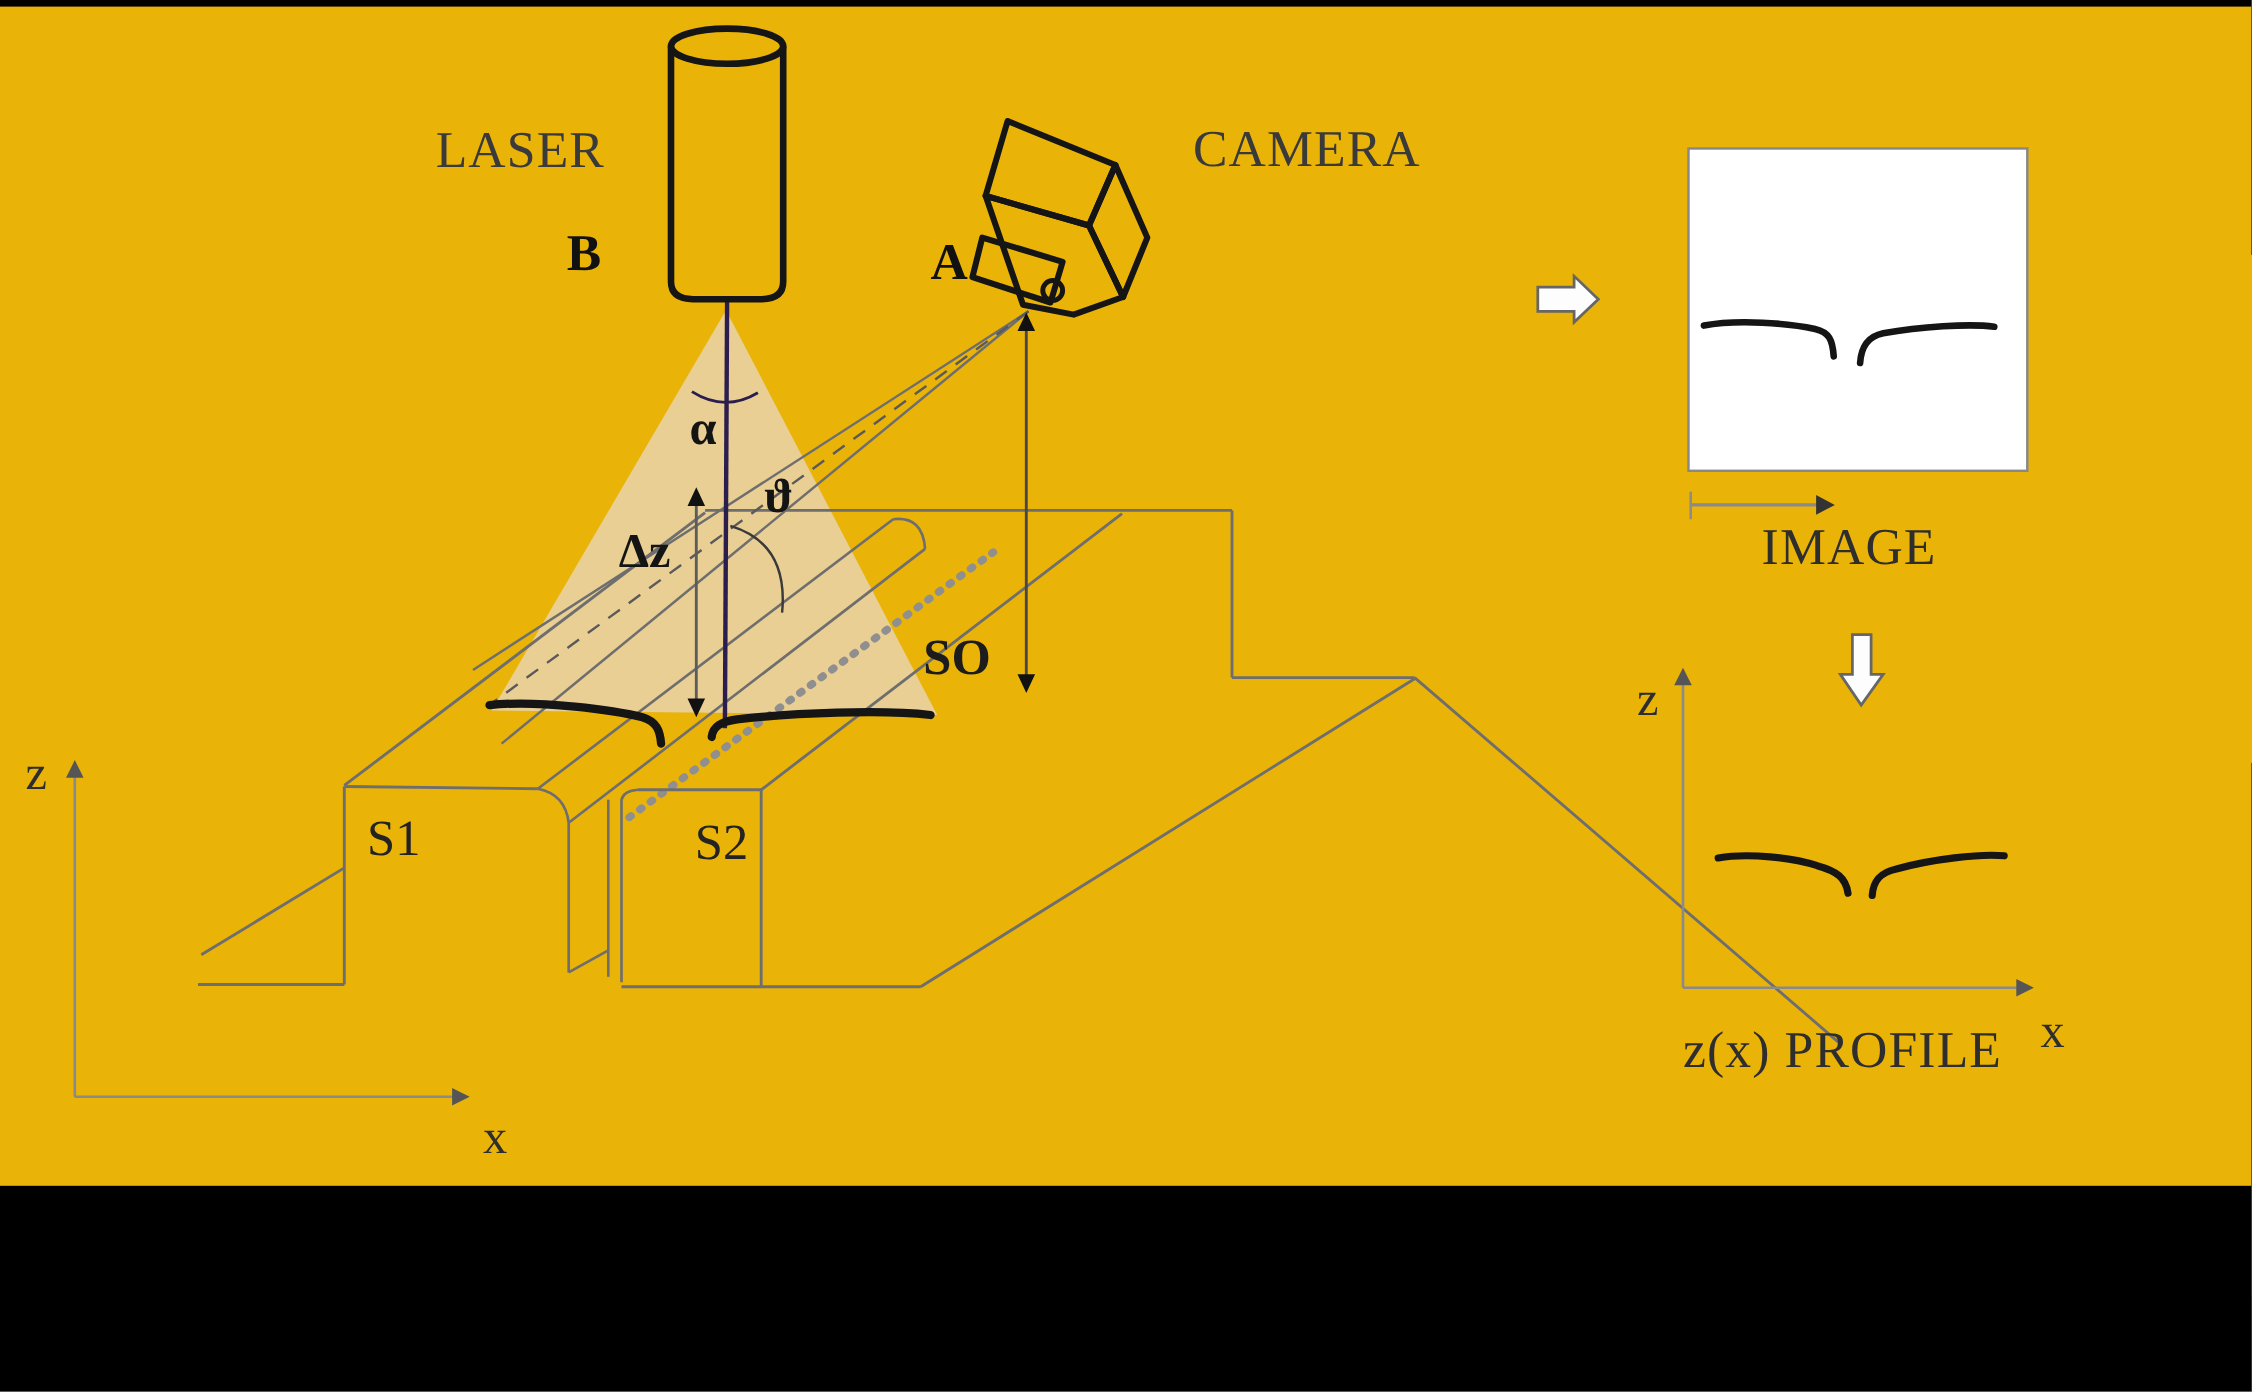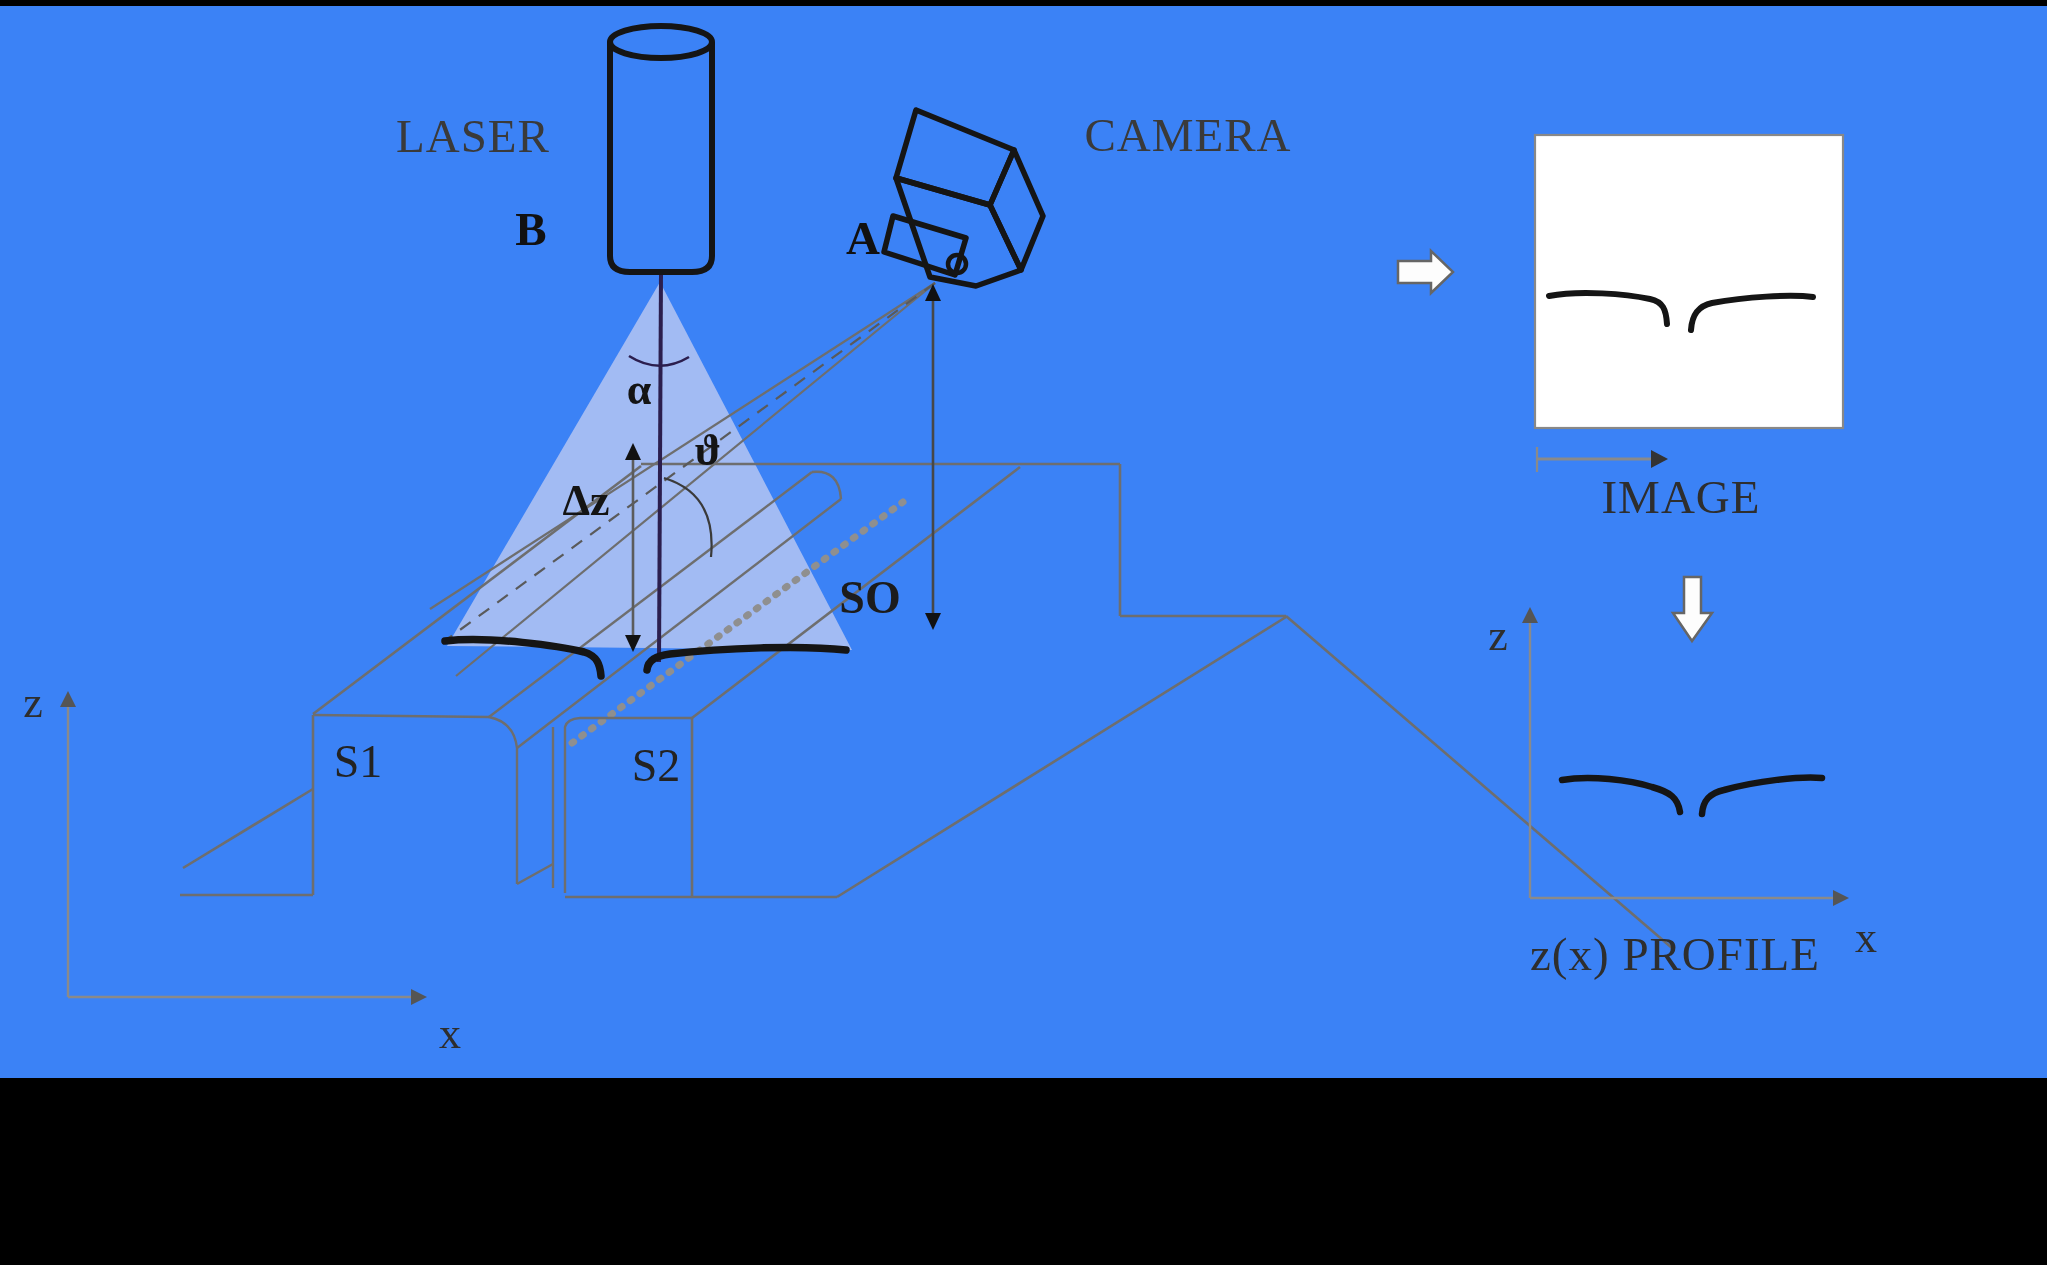--- a/index.html
+++ b/index.html
@@ -1,16 +1,16 @@
 <!DOCTYPE html>
 <html><head>
 <meta charset="utf-8">
 <style>
   html,body{margin:0;padding:0;background:#000;}
-  #stage{position:relative;width:2047px;height:1179px;background:#3b82f6;overflow:hidden;
+  #stage{position:relative;width:2047px;height:1179px;background:#eab308;overflow:hidden;
          font-family:"Liberation Serif", serif;text-align:right;}
   svg{display:block;}
   text{font-family:"Liberation Serif", serif;}
   .lbl{fill:#3a3a3a;font-size:47px;letter-spacing:1px;}
   .lbl-dark{fill:#1c1c1c;font-size:46px;font-weight:bold;}
   .lbl-point{fill:#111;font-size:47px;font-weight:bold;}
   .lbl-greek{fill:#141414;font-size:44px;font-weight:bold;}
   .lbl-axis{fill:#2e2e2e;font-size:44px;}
   .ink{stroke:#151515;fill:none;}
   .gray{stroke:#6e6e6e;fill:none;}

